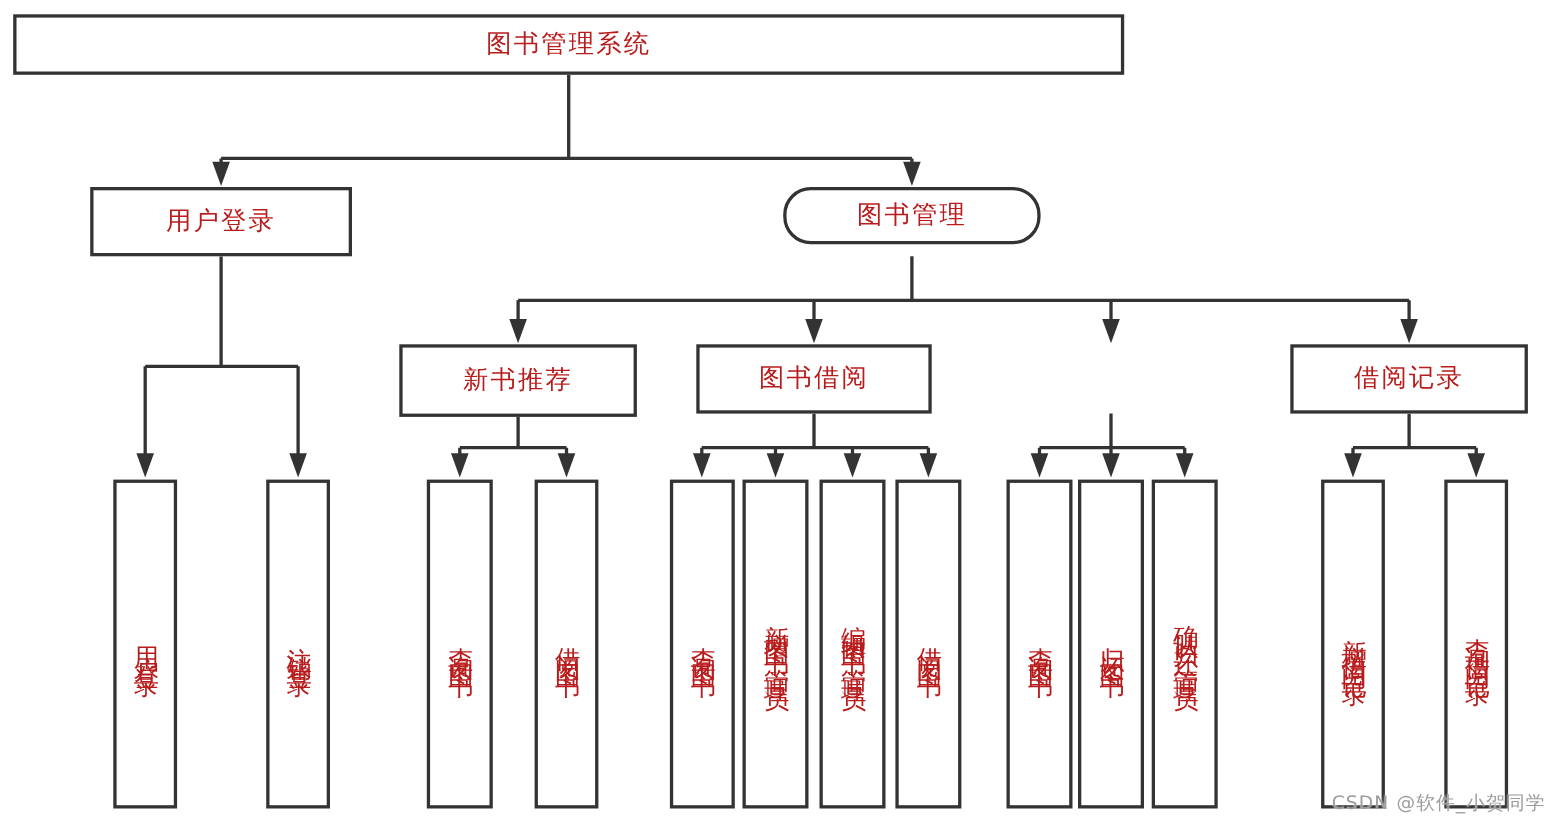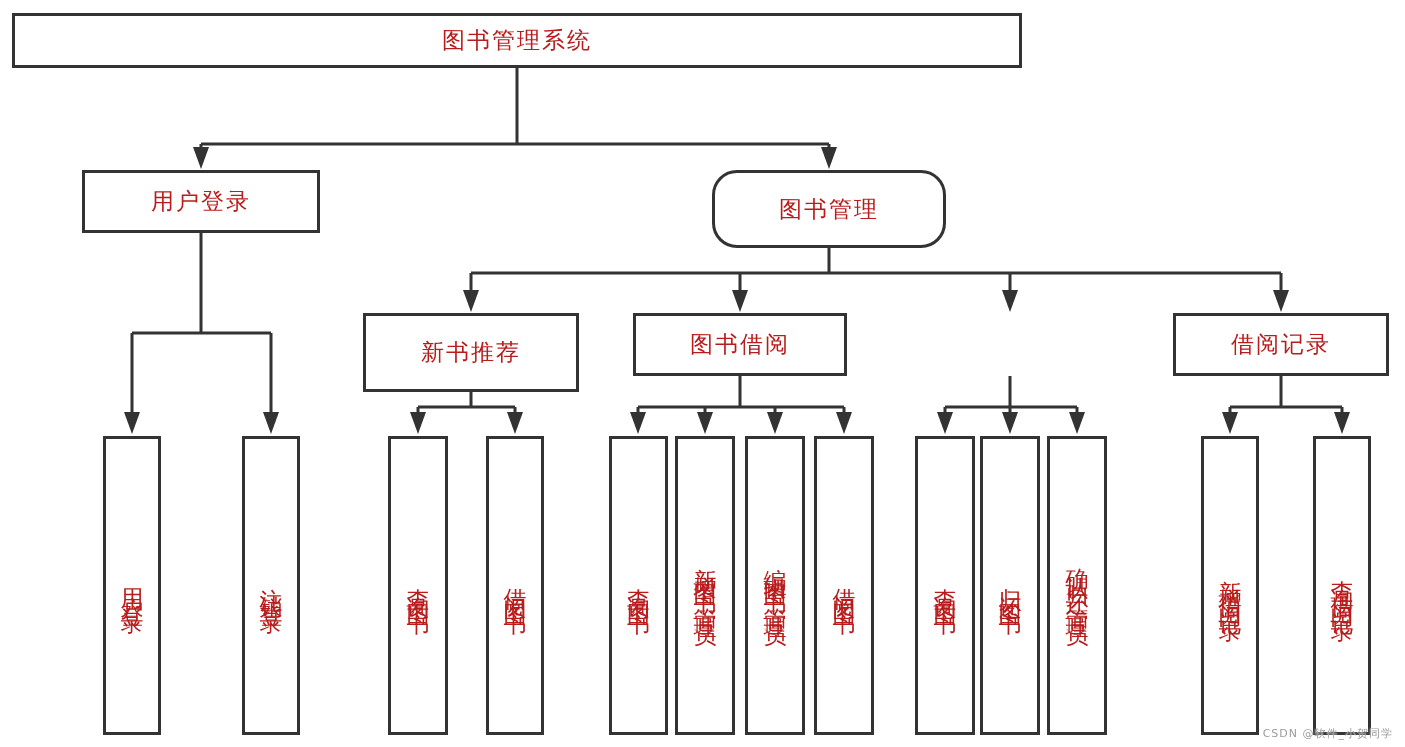--- a/index.html
+++ b/index.html
@@ -38,23 +38,23 @@
     letter-spacing: 2px;
     white-space: nowrap;
   }
   .node.v {
     writing-mode: vertical-rl;
     letter-spacing: 8px;
   }
   .node span { display: block; }
   .watermark {
     position: absolute;
-    right: 12px;
+    right: 0;
     bottom: 6px;
-    font-size: 11px;
+    font-size: 17px;
     letter-spacing: 1px;
     color: #9c9c9c;
     text-shadow: 0 0 2px #ffffff;
     white-space: nowrap;
     z-index: 5;
   }
 </style>
 </head>
 <body>
 
@@ -124,25 +124,25 @@
     </g>
   </svg>
 
   <div class="node h" style="left:12px; top:13px; width:1010px; height:55px;">
     <span>图书管理系统</span>
   </div>
 
   <div class="node h" style="left:82px; top:170px; width:238px; height:63px;">
     <span>用户登录</span>
   </div>
-  <div class="node h" style="left:712px; top:170px; width:234px; height:78px;border-radius:25px;">
+  <div class="node h" style="left:712px; top:170px; width:234px; height:52px;border-radius:25px;">
     <span>图书管理</span>
   </div>
 
-  <div class="node h" style="left:363px; top:313px; width:216px; height:79px;">
+  <div class="node h" style="left:363px; top:313px; width:216px; height:66px;">
     <span>新书推荐</span>
   </div>
   <div class="node h" style="left:633px; top:313px; width:214px; height:63px;">
     <span>图书借阅</span>
   </div>
   <div class="node h" style="left:1173px; top:313px; width:216px; height:63px;">
     <span>借阅记录</span>
   </div>
 
   <div class="node v" style="left:103px; top:436px; width:58px; height:299px;">

